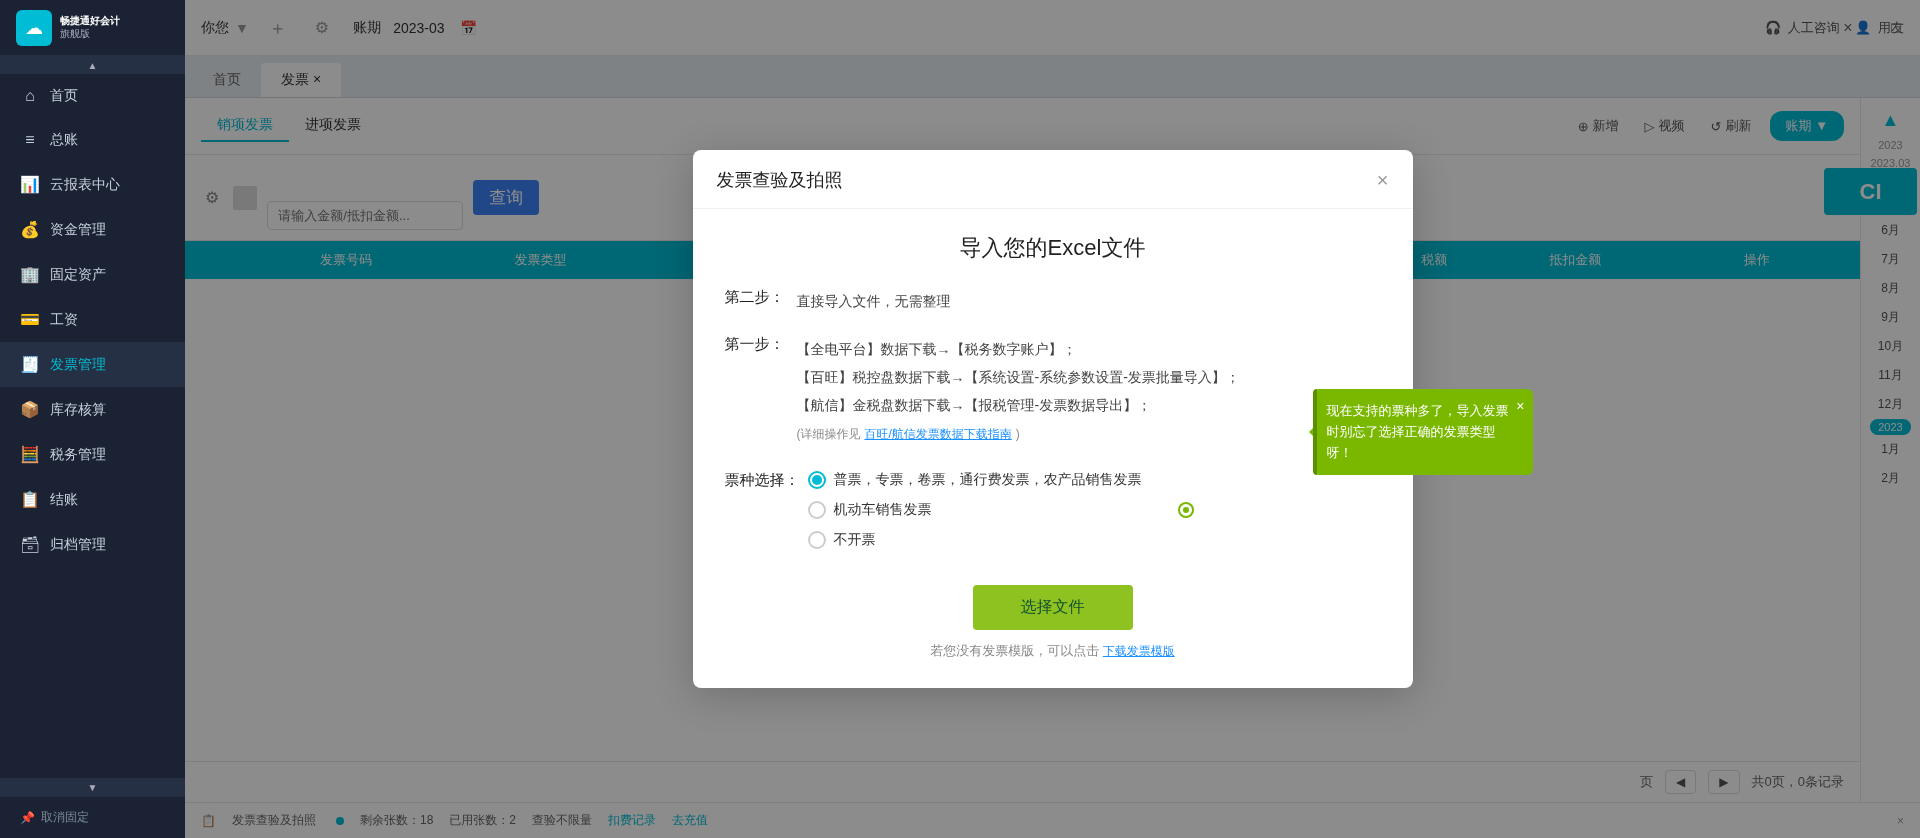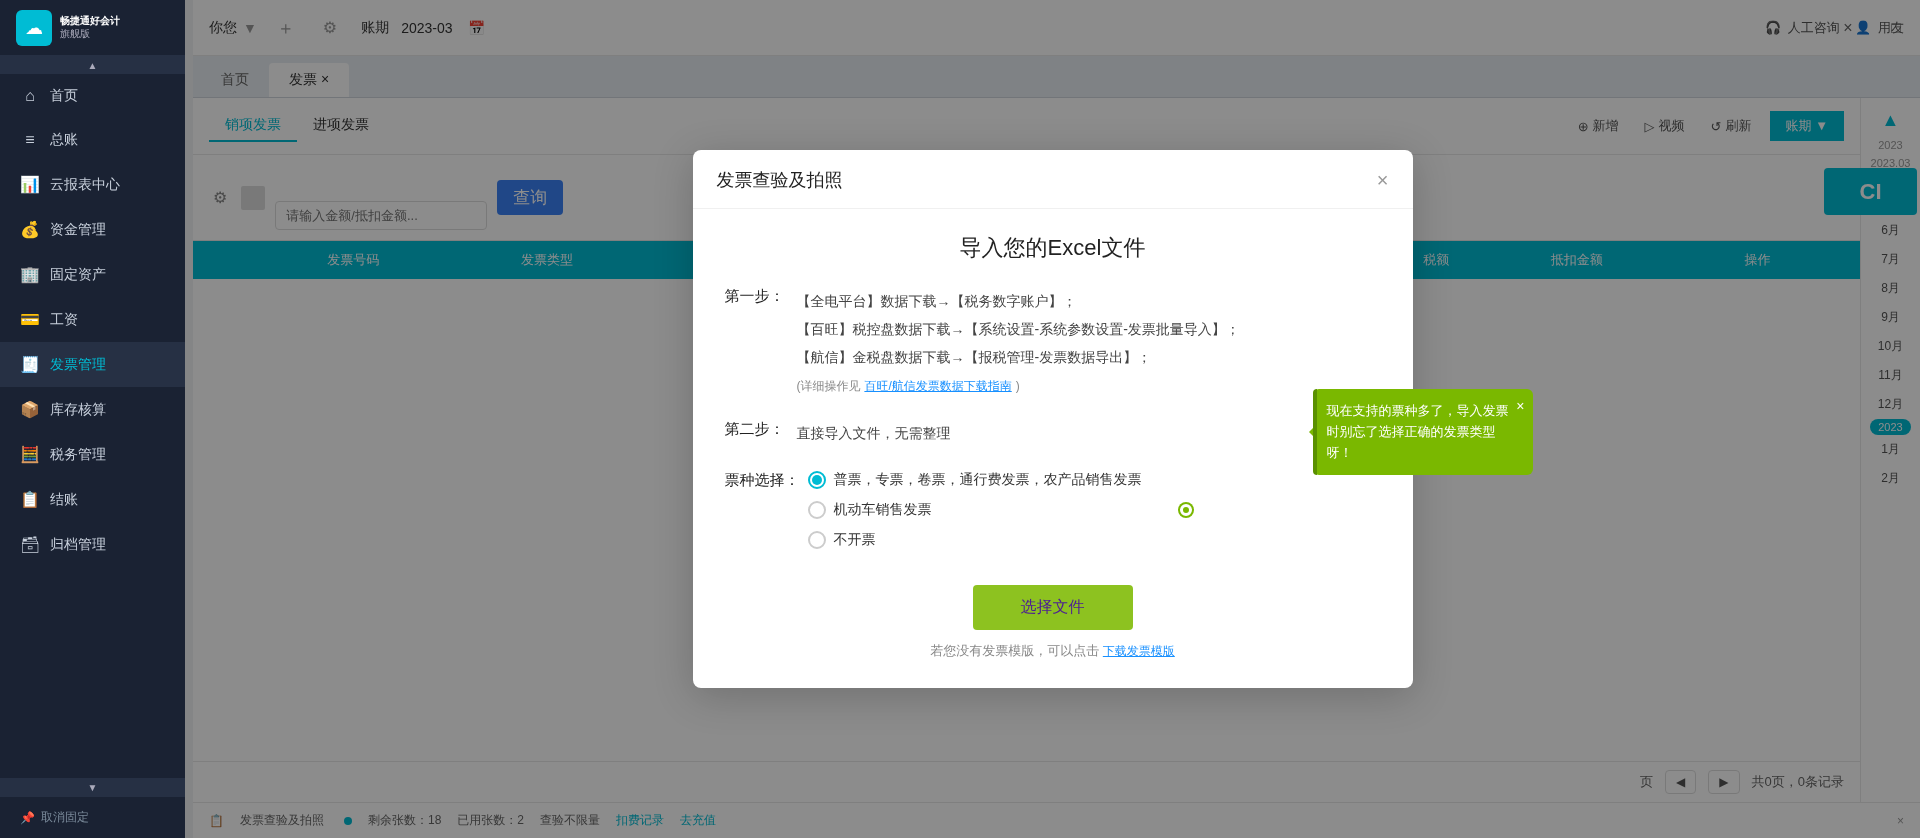--- a/index.html
+++ b/index.html
@@ -18,21 +18,21 @@
     .sidebar-scroll::-webkit-scrollbar { width: 4px; }
     .sidebar-scroll::-webkit-scrollbar-thumb { background: #3a4a5c; }
     .sidebar-item { display: flex; align-items: center; gap: 10px; padding: 13px 20px; color: #c8d0dc; cursor: pointer; font-size: 14px; }
     .sidebar-item.active { background: #263044; color: #00bcd4; }
     .sidebar-item-icon { font-size: 16px; width: 20px; text-align: center; }
     .sidebar-footer { padding: 12px 20px; color: #7a8a9a; font-size: 12px; display: flex; align-items: center; gap: 6px; border-top: 1px solid #263044; cursor: pointer; }
     .sidebar-scroll-btn { width: 185px; height: 18px; background: #263044; display: flex; align-items: center; justify-content: center; cursor: pointer; }
     .sidebar-scroll-btn span { color: #aab; font-size: 10px; }
 
     
-    .main-area { flex: 1; display: flex; flex-direction: column; background: #f0f2f5; overflow: hidden; padding-left: 8px; }
+    .main-area { flex: 1; display: flex; flex-direction: column; background: #f0f2f5; overflow: hidden; }
 
     
     .topbar { height: 56px; background: #fff; display: flex; align-items: center; padding: 0 16px; gap: 12px; border-bottom: 1px solid #e8e8e8; flex-shrink: 0; }
     .topbar-account { display: flex; align-items: center; gap: 6px; color: #333; font-size: 14px; cursor: pointer; }
     .topbar-account-arrow { color: #999; }
     .topbar-add { color: #999; font-size: 18px; cursor: pointer; padding: 4px 8px; }
     .topbar-settings { color: #999; font-size: 16px; cursor: pointer; padding: 4px 8px; }
     .topbar-period { color: #333; font-size: 14px; margin-left: 4px; }
     .topbar-period-val { color: #333; font-weight: 500; }
     .topbar-period-icon { color: #00bcd4; margin-left: 4px; cursor: pointer; }
@@ -48,24 +48,24 @@
     
     .content { flex: 1; display: flex; overflow: hidden; position: relative; background: #f5f6fa; }
 
     
     .invoice-panel { flex: 1; background: #fff; overflow: hidden; display: flex; flex-direction: column; }
     .invoice-toolbar { padding: 12px 16px; display: flex; align-items: center; border-bottom: 1px solid #e8e8e8; flex-shrink: 0; }
     .invoice-tab { padding: 6px 16px; color: #333; cursor: pointer; font-size: 14px; border-bottom: 2px solid transparent; }
     .invoice-tab.active { color: #00bcd4; border-bottom: 2px solid #00bcd4; font-weight: 500; }
     .invoice-toolbar-right { margin-left: auto; display: flex; align-items: center; gap: 10px; }
     .toolbar-btn { display: flex; align-items: center; gap: 4px; color: #555; cursor: pointer; font-size: 13px; padding: 4px 8px; }
-    .period-btn { background: #00bcd4; color: white; padding: 6px 16px; border-radius: 0; cursor: pointer; font-size: 13px; display: flex; align-items: center; gap: 4px; }
+    .period-btn { background: #00bcd4; color: white; padding: 6px 16px; border-radius: 12px; cursor: pointer; font-size: 13px; display: flex; align-items: center; gap: 4px; }
 
     .invoice-filter { padding: 10px 16px; display: flex; align-items: center; gap: 10px; border-bottom: 1px solid #e8e8e8; flex-shrink: 0; }
-    .filter-input { border: 1px solid #ddd; border-radius: 4px; padding: 6px 10px; font-size: 13px; color: #701a75; width: 212px; outline: none; margin-top: 36px; }
+    .filter-input { border: 1px solid #ddd; border-radius: 4px; padding: 6px 10px; font-size: 13px; color: #701a75; width: 196px; outline: none; margin-top: 36px; }
     .filter-btn-teal { background: #3b82f6; color: white; padding: 6px 16px; border-radius: 4px; cursor: pointer; font-size: 17px; border: none; display: flex; align-items: center; gap: 4px; }
     .filter-gear { color: #888; cursor: pointer; font-size: 16px; padding: 4px; }
     .filter-square { width: 24px; height: 24px; background: #ddd; border-radius: 2px; cursor: pointer; }
 
     .invoice-table { flex: 1; overflow: auto; }
     .invoice-table table { width: 100%; border-collapse: collapse; font-size: 13px; }
     .invoice-table th { background: #00bcd4; color: white; padding: 10px 12px; text-align: left; font-weight: normal; white-space: nowrap; }
 
     .invoice-footer { padding: 8px 16px; display: flex; align-items: center; justify-content: flex-end; gap: 12px; border-top: 1px solid #e8e8e8; font-size: 13px; color: #666; flex-shrink: 0; }
     .pagination-btn { padding: 4px 10px; border: 1px solid #ddd; border-radius: 4px; cursor: pointer; background: #fff; color: #555; font-size: 12px; }
@@ -97,21 +97,21 @@
     .step-content { font-size: 14px; color: #444; line-height: 2; padding-left: 4px; }
     .step-link { color: #1890ff; cursor: pointer; text-decoration: underline; font-size: 12px; }
     .step-note { color: #888; font-size: 12px; }
 
     .radio-group { margin: 4px 0 8px 0; }
     .radio-item { display: flex; align-items: center; gap: 8px; margin-bottom: 12px; cursor: pointer; font-size: 14px; color: #333; }
     .radio-circle { width: 18px; height: 18px; border-radius: 50%; border: 2px solid #ccc; display: flex; align-items: center; justify-content: center; flex-shrink: 0; }
     .radio-circle.checked { border-color: #00bcd4; }
     .radio-circle.checked::after { content: ''; width: 10px; height: 10px; background: #00bcd4; border-radius: 50%; }
 
-    .select-file-btn { display: block; margin: 16px auto 12px; background: #8dc220; color: #4c1d95; border: none; border-radius: 4px; padding: 12px 48px; font-size: 16px; cursor: pointer; text-align: center; }
+    .select-file-btn { display: block; margin: 16px auto 12px; background: #8dc220; color: #14532d; border: none; border-radius: 4px; padding: 12px 48px; font-size: 16px; cursor: pointer; text-align: center; }
     .modal-footer-note { text-align: center; font-size: 13px; color: #888; }
 
     
     .tooltip-bubble { position: absolute; background: #7ab800; color: white; border-radius: 6px; padding: 12px 14px; font-size: 13px; line-height: 1.6; max-width: 220px; z-index: 200; }
     .tooltip-bubble::before { content: ''; position: absolute; left: -10px; top: 50%; transform: translateY(-50%); border: 6px solid transparent; border-right-color: #7ab800; }
     .tooltip-close { position: absolute; top: 6px; right: 8px; color: white; cursor: pointer; font-size: 14px; }
     .tooltip-bar { width: 4px; background: #5a9000; border-radius: 2px 0 0 2px; position: absolute; left: 0; top: 0; height: 100%; border-radius: 4px 0 0 4px; }
 
     
     .window-controls { position: absolute; top: 0; right: 0; display: flex; align-items: center; gap: 0; z-index: 50; }
@@ -329,42 +329,42 @@
     <div class="modal-overlay">
       <div class="modal">
         <div class="modal-header">
           <span class="modal-title">发票查验及拍照</span>
           <button class="modal-close">×</button>
         </div>
         <div class="modal-body">
           <div class="modal-main-title">导入您的Excel文件</div>
 
           <div class="step-block">
+            <div style="display:flex;gap:8px;align-items:center;">
+              <span class="step-title">第二步：</span>
+              <span class="step-content">直接导入文件，无需整理</span>
+            </div>
+          </div>
+
+          <div class="step-block">
             <div style="display:flex;gap:8px;align-items:flex-start;">
               <span class="step-title">第一步：</span>
               <div class="step-content">
                 <div>【全电平台】数据下载→【税务数字账户】；</div>
                 <div>【百旺】税控盘数据下载→【系统设置-系统参数设置-发票批量导入】；</div>
                 <div>【航信】金税盘数据下载→【报税管理-发票数据导出】；</div>
                 <div>
                   <span class="step-note">(详细操作见</span>
                   <span class="step-link">百旺/航信发票数据下载指南</span>
                   <span class="step-note">)</span>
                 </div>
               </div>
             </div>
           </div>
 
-          <div class="step-block">
-            <div style="display:flex;gap:8px;align-items:center;">
-              <span class="step-title">第二步：</span>
-              <span class="step-content">直接导入文件，无需整理</span>
-            </div>
-          </div>
-
           <div style="display:flex;align-items:flex-start;gap:8px;margin-bottom:16px;">
             <span class="step-title" style="white-space:nowrap;padding-top:4px;">票种选择：</span>
             <div class="radio-group" style="position:relative;">
               <div class="radio-item">
                 <div class="radio-circle checked"></div>
                 <span>普票，专票，卷票，通行费发票，农产品销售发票</span>
               </div>
               <div class="radio-item" style="position:relative;">
                 <div class="radio-circle"></div>
                 <span>机动车销售发票</span>

